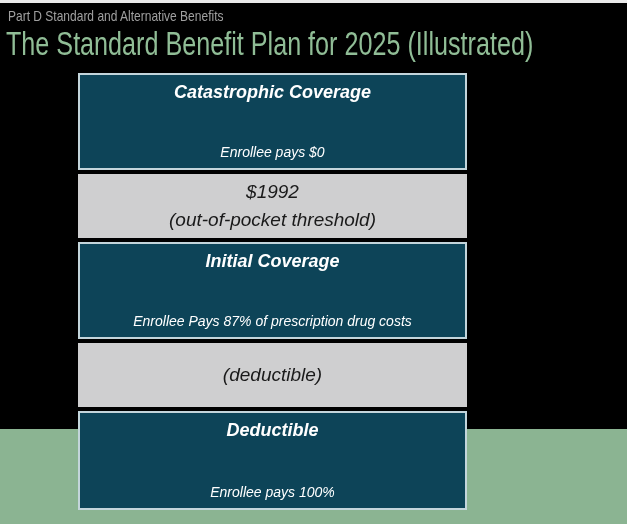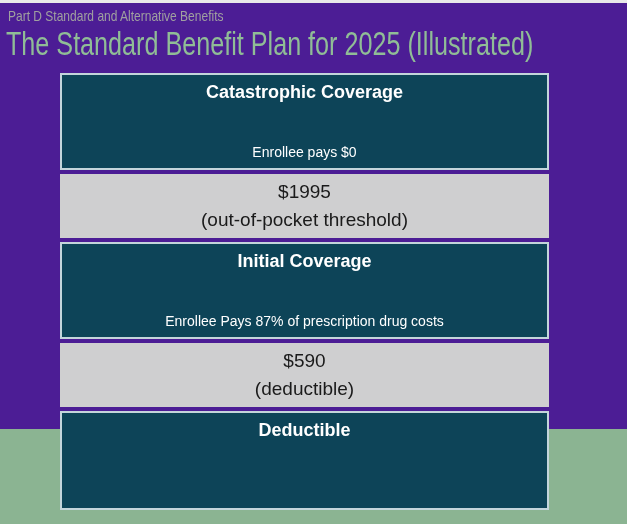--- a/index.html
+++ b/index.html
@@ -5,21 +5,21 @@
   html, body {
     margin: 0;
     padding: 0;
     background: #ffffff;
     font-family: "Liberation Sans", "DejaVu Sans", sans-serif;
   }
   .slide {
     position: relative;
     width: 627px;
     height: 524px;
-    background: #4c1d95;
+    background: #000000;
     overflow: hidden;
   }
   .top-strip {
     position: absolute;
     top: 0; left: 0;
     width: 627px;
     height: 3px;
     background: #e9e9e9;
   }
   .eyebrow {
@@ -47,26 +47,27 @@
   .green-band {
     position: absolute;
     left: 0;
     top: 429px;
     width: 627px;
     height: 95px;
     background: var(--accent-band, #8bb492);
   }
   .stack {
     position: absolute;
-    left: 60px;
+    left: 78px;
     top: 73px;
-    width: 489px;
+    width: 389px;
     display: flex;
     flex-direction: column;
     z-index: 2;
+    font-style: italic;
   }
   .block {
     box-sizing: border-box;
     width: 100%;
     text-align: center;
   }
   .block.phase {
     height: 97px;
     background: var(--phase-fill, #0d4458);
     border: 2px solid var(--phase-border, #c3d5db);
@@ -115,32 +116,32 @@
   <div class="green-band"></div>
 
   <div class="stack">
 
     <div class="block phase">
       <div class="phase-title">Catastrophic Coverage</div>
       <div class="phase-detail">Enrollee pays $0</div>
     </div>
 
     <div class="block threshold">
-      <div class="threshold-amount">$1995</div>
+      <div class="threshold-amount">$1992</div>
       <div class="threshold-label">(out-of-pocket threshold)</div>
     </div>
 
     <div class="block phase">
       <div class="phase-title">Initial Coverage</div>
       <div class="phase-detail">Enrollee Pays 87% of prescription drug costs</div>
     </div>
 
     <div class="block threshold">
-      <div class="threshold-amount">$590</div>
       <div class="threshold-label">(deductible)</div>
     </div>
 
     <div class="block phase last">
       <div class="phase-title">Deductible</div>
+      <div class="phase-detail">Enrollee pays 100%</div>
     </div>
 
   </div>
 </div>
 
 </body></html>

